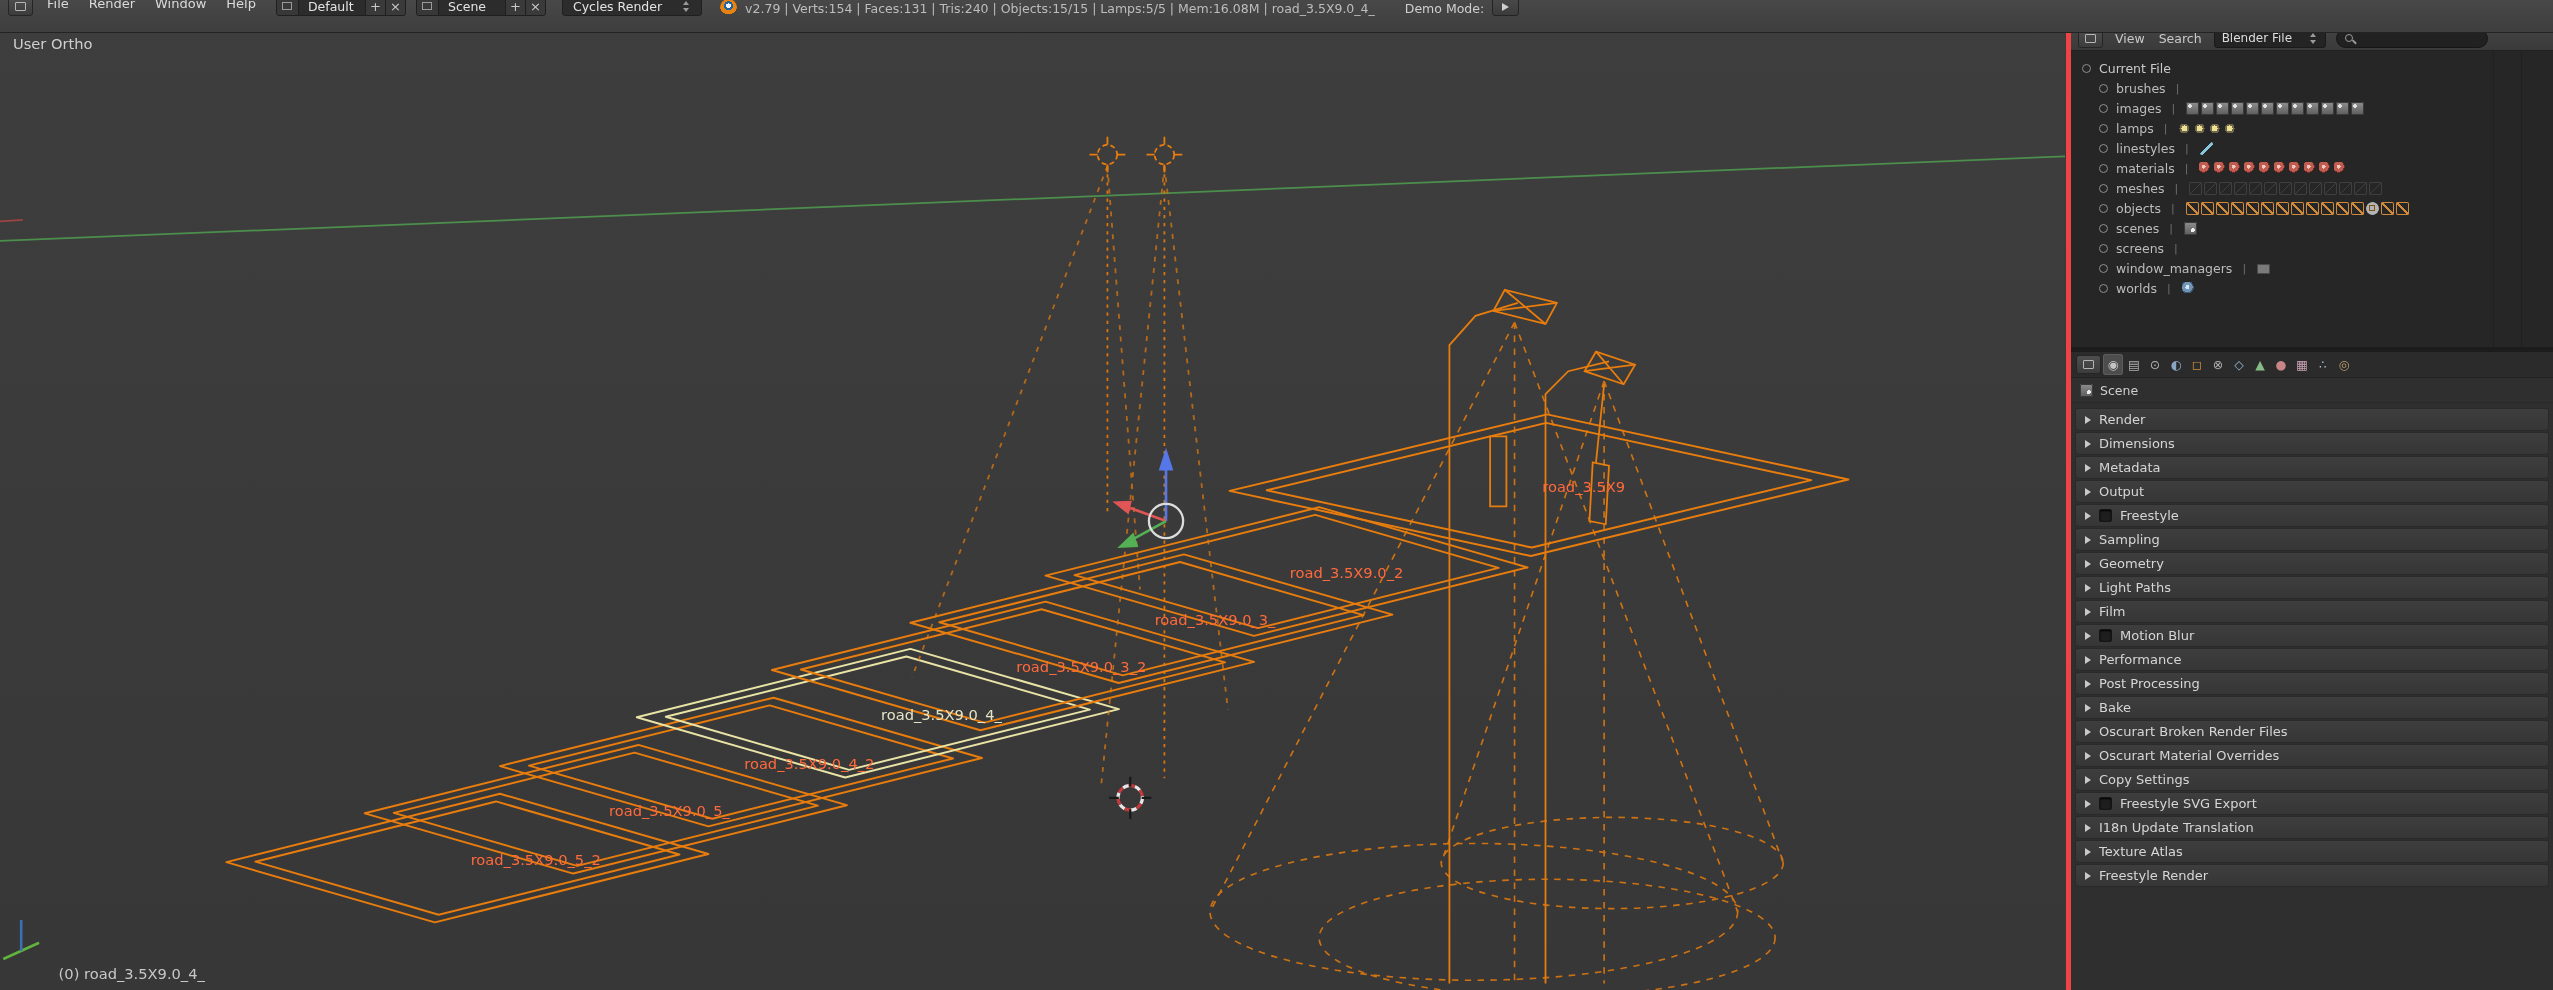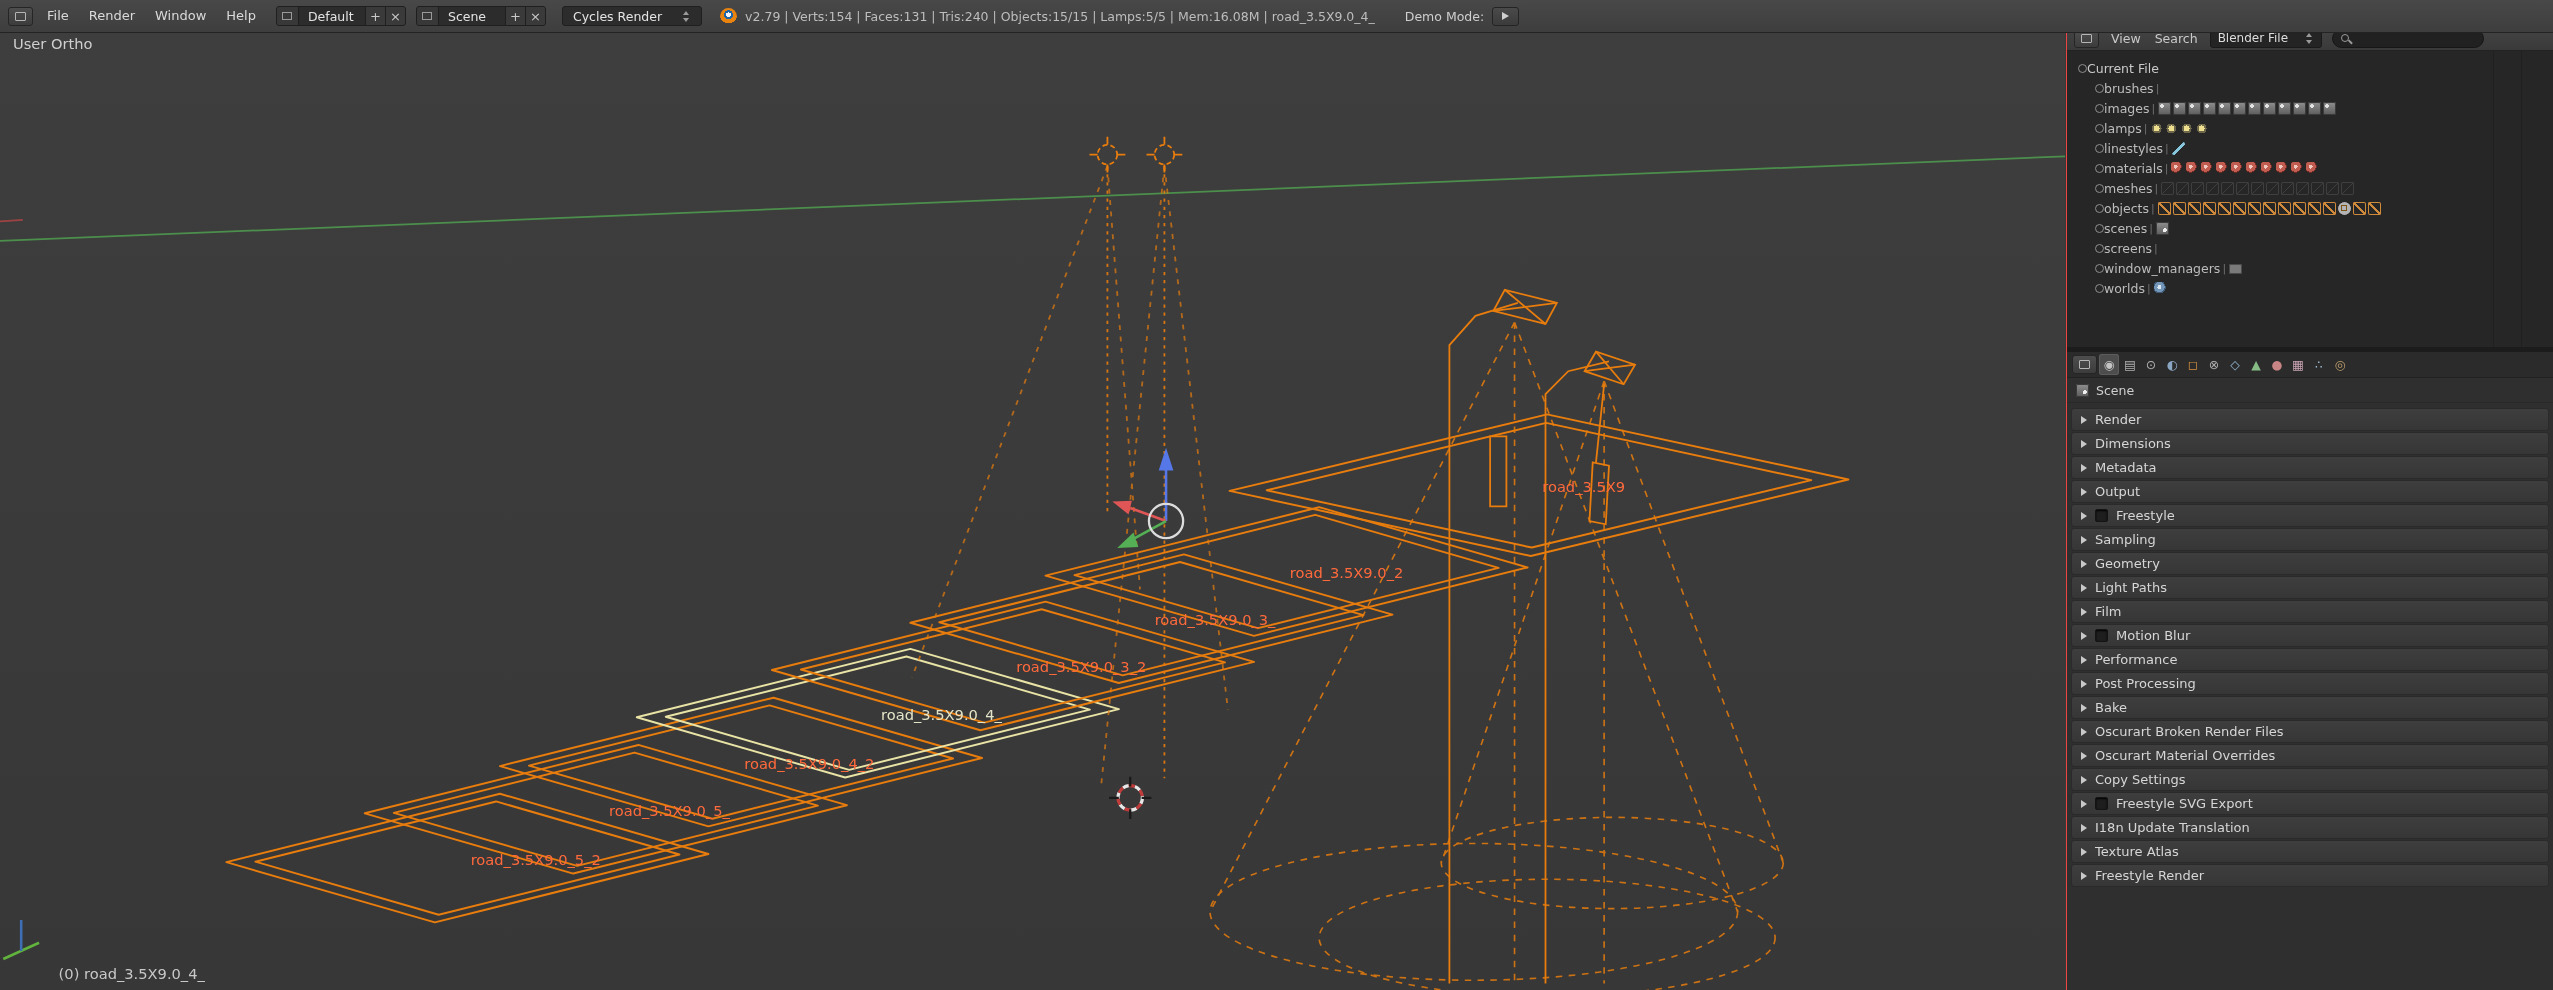--- a/index.html
+++ b/index.html
@@ -3,21 +3,21 @@
 <meta charset="utf-8">
 <style>
   *{margin:0;padding:0;box-sizing:border-box}
   html,body{width:2553px;height:990px;overflow:hidden;background:#2b2b2b;
     font-family:"DejaVu Sans","Liberation Sans",sans-serif;-webkit-font-smoothing:antialiased}
   #app{position:relative;width:2553px;height:990px;background:#3a3a3a}
 
   
   #header{position:absolute;left:0;top:0;width:2553px;height:26px;
     background:linear-gradient(#484848,#3e3e3e);border-bottom:1px solid #232323;
-    display:flex;align-items:center;padding:16px 8px;color:#d6d6d6;font-size:13px;z-index:5}
+    display:flex;align-items:flex-end;padding:16px 8px;color:#d6d6d6;font-size:13px;z-index:5}
   .ed-icon{width:25px;height:19px;background:linear-gradient(#4e4e4e,#3c3c3c);
     border:1px solid #252525;border-radius:3px;display:flex;align-items:center;justify-content:center;flex:0 0 auto}
   .ed-icon i{width:11px;height:9px;border:1px solid #b5b5b5;border-radius:1px;display:block}
   #hdr-menus{display:flex;margin-left:4px}
   .menu-item{padding:0 10px;color:#dadada;cursor:default;line-height:24px}
   .idsel{display:flex;align-items:center;background:#2c2c2c;border:1px solid #1f1f1f;
     border-radius:3px;height:20px;overflow:hidden;margin-left:10px;flex:0 0 auto}
   .idsel-ic{width:22px;height:100%;background:#383838;display:flex;align-items:center;justify-content:center;border-right:1px solid #1f1f1f}
   .idsel-ic i{width:10px;height:8px;border:1px solid #9a9a9a;display:block}
   .idsel-text{padding:0 9px;font-size:12.5px;color:#e3e3e3;min-width:66px}
@@ -36,34 +36,34 @@
   .demo{color:#cfcfcf;font-size:12.5px;margin-left:30px;white-space:nowrap}
   .play-btn{width:27px;height:19px;margin-left:8px;background:linear-gradient(#4a4a4a,#3b3b3b);
     border:1px solid #242424;border-radius:3px;display:flex;align-items:center;justify-content:center}
   .play-tri{width:0;height:0;border-left:7px solid #cfcfcf;border-top:4.5px solid transparent;border-bottom:4.5px solid transparent;display:block}
 
   
   #viewport{position:absolute;left:0;top:26px;width:2065px;height:964px;background:#3a3a3a}
   #viewport svg{width:100%;height:100%;display:block}
 
   
-  #sidebar{position:absolute;left:2066px;top:26px;width:487px;height:964px;background:#272727;border-left:1px solid #ef4444}
+  #sidebar{position:absolute;left:2066px;top:26px;width:487px;height:964px;background:#272727;border-left:5px solid #ef4444}
   #outliner{position:absolute;left:0;top:0;width:100%;height:321px;background:#262626;overflow:hidden}
   #ol-header{height:25px;background:linear-gradient(#444,#3a3a3a);border-bottom:1px solid #222;
     display:flex;align-items:center;gap:10px;padding:0 7px;font-size:12.5px;color:#d0d0d0}
   .ol-menu{padding:0 2px;color:#c9c9c9}
   .ol-dd{display:flex;align-items:center;gap:8px;background:#242424;border:1px solid #1a1a1a;
     border-radius:3px;height:19px;padding:0 7px;font-size:12px;color:#ddd;min-width:112px;justify-content:space-between}
   .ol-search{display:flex;align-items:center;gap:5px;background:#212121;border:1px solid #161616;
     border-radius:10px;height:19px;padding:0 8px;width:152px}
   .lens{width:8px;height:8px;border:1.5px solid #9a9a9a;border-radius:50%;position:relative;flex:0 0 auto}
   .lens::after{content:"";position:absolute;left:6px;top:6px;width:5px;height:1.5px;background:#9a9a9a;transform:rotate(45deg)}
   .ol-search input{background:transparent;border:0;outline:0;color:#ddd;font-size:12px;width:100%}
   #ol-tree{position:relative;padding:7px 4px 0 4px;font-size:12.5px;color:#bcbcbc}
-  .ol-row{display:flex;align-items:center;height:20px;gap:0;padding-left:24px;white-space:nowrap}
+  .ol-row{display:flex;align-items:center;height:20px;gap:8px;padding-left:24px;white-space:nowrap}
   .ol-row.root{padding-left:7px;color:#cacaca}
   .tw{width:9px;height:9px;border:1px solid #8e8e8e;border-radius:50%;flex:0 0 auto}
   .ol-pipe{color:#6f6f6f;font-size:11px;margin-left:2px}
   .ol-icons{display:flex;gap:2px;align-items:center;margin-left:3px}
   .oi{width:13px;height:13px;border-radius:2px;flex:0 0 auto;position:relative}
   .oi-image{background:radial-gradient(circle at 30% 30%,#e3e3e3 0 1.8px,transparent 1.8px),linear-gradient(#8f8f8f,#5c5c5c);box-shadow:inset 0 0 0 1px #3a3a3a}
   .oi-lamp{background:radial-gradient(circle at 50% 50%,#efe08f 0 3px,rgba(239,224,143,.35) 3px 5px,transparent 5px)}
   .oi-linestyle{background:linear-gradient(135deg,transparent 44%,#86c7dd 44% 58%,transparent 58%)}
   .oi-material{background:radial-gradient(circle at 35% 35%,#efc9c0 0 2px,#c05c50 2px 5.2px,#6e2a24 5.2px 6.2px,transparent 6.2px)}
   .oi-mesh{box-shadow:inset 0 0 0 1px #555;opacity:.55;background:linear-gradient(135deg,transparent 47%,#555 47% 53%,transparent 53%)}

